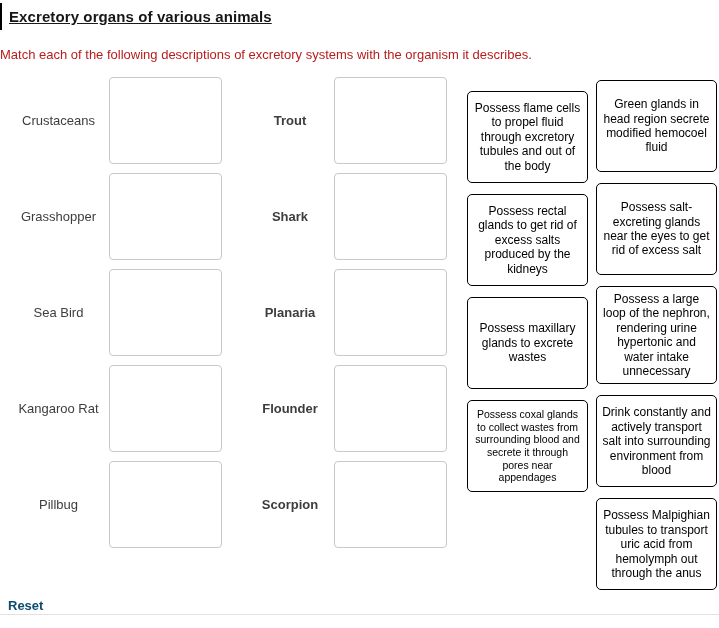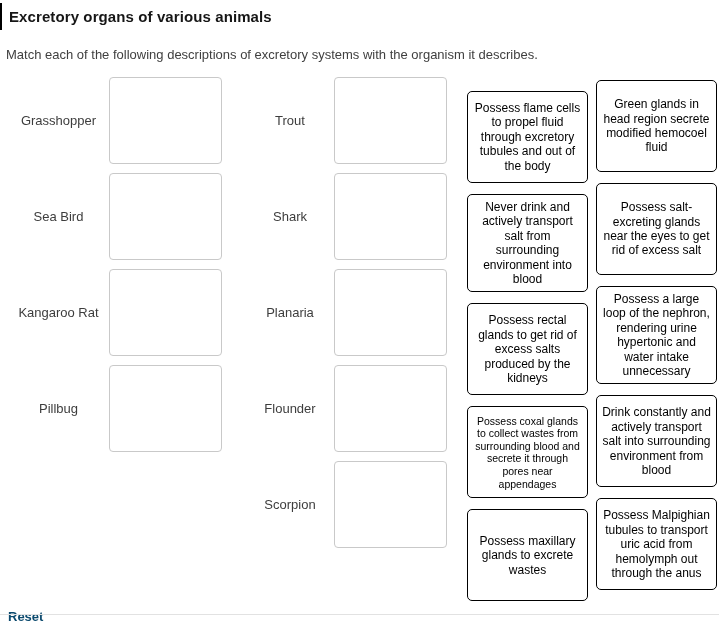--- a/index.html
+++ b/index.html
@@ -12,31 +12,32 @@
     position: relative;
     width: 719px;
     height: 628px;
     background: #ffffff;
     overflow: hidden;
   }
   .title-wrap {
     margin-top: 3px;
     border-left: 2px solid #000000;
     padding: 5px 0 5px 7px;
+    text-decoration: underline;
   }
   .title {
     font-size: 15px;
     font-weight: 700;
     color: #161616;
     letter-spacing: 0.1px;
   }
   .instructions {
-    margin: 17px 0 0 6px;
+    margin: 17px 0 0 0;
     font-size: 13px;
-    color: #404040;
+    color: #b91c1c;
   }
   .board {
     display: flex;
     align-items: flex-start;
     margin: 15px 0 0 8px;
   }
   .org-col {
     display: flex;
     flex-direction: column;
     gap: 9px;
@@ -46,21 +47,21 @@
     align-items: center;
     height: 87px;
   }
   .org-label {
     display: block;
     text-align: center;
     font-size: 13px;
     color: #3d3d3d;
   }
   .org-col.left .org-label { width: 101px; }
-  .org-col.right .org-label { width: 88px; }
+  .org-col.right .org-label { width: 88px; font-weight: bold; }
   .drop-box {
     width: 113px;
     height: 87px;
     border: 1px solid #c9c9c9;
     border-radius: 4px;
     background: #ffffff;
   }
   .org-col.right { margin-left: 24px; }
   .card-col {
     display: flex;
@@ -113,20 +114,24 @@
   <header class="title-wrap">
     <h1 class="title">Excretory organs of various animals</h1>
   </header>
 
   <p class="instructions">Match each of the following descriptions of excretory systems with the organism it describes.</p>
 
   <div class="board">
 
     <div class="org-col left">
       <div class="org-row">
+        <span class="org-label">Crustaceans</span>
+        <div class="drop-box"></div>
+      </div>
+      <div class="org-row">
         <span class="org-label">Grasshopper</span>
         <div class="drop-box"></div>
       </div>
       <div class="org-row">
         <span class="org-label">Sea Bird</span>
         <div class="drop-box"></div>
       </div>
       <div class="org-row">
         <span class="org-label">Kangaroo Rat</span>
         <div class="drop-box"></div>
@@ -155,24 +160,23 @@
         <div class="drop-box"></div>
       </div>
       <div class="org-row">
         <span class="org-label">Scorpion</span>
         <div class="drop-box"></div>
       </div>
     </div>
 
     <div class="card-col first">
       <div class="desc-card">Possess flame cells to propel fluid through excretory tubules and out of the body</div>
-      <div class="desc-card">Never drink and actively transport salt from surrounding environment into blood</div>
       <div class="desc-card">Possess rectal glands to get rid of excess salts produced by the kidneys</div>
+      <div class="desc-card">Possess maxillary glands to excrete wastes</div>
       <div class="desc-card small">Possess coxal glands to collect wastes from surrounding blood and secrete it through pores near appendages</div>
-      <div class="desc-card">Possess maxillary glands to excrete wastes</div>
     </div>
 
     <div class="card-col second">
       <div class="desc-card">Green glands in head region secrete modified hemocoel fluid</div>
       <div class="desc-card">Possess salt-excreting glands near the eyes to get rid of excess salt</div>
       <div class="desc-card">Possess a large loop of the nephron, rendering urine hypertonic and water intake unnecessary</div>
       <div class="desc-card">Drink constantly and actively transport salt into surrounding environment from blood</div>
       <div class="desc-card">Possess Malpighian tubules to transport uric acid from hemolymph out through the anus</div>
     </div>
 

